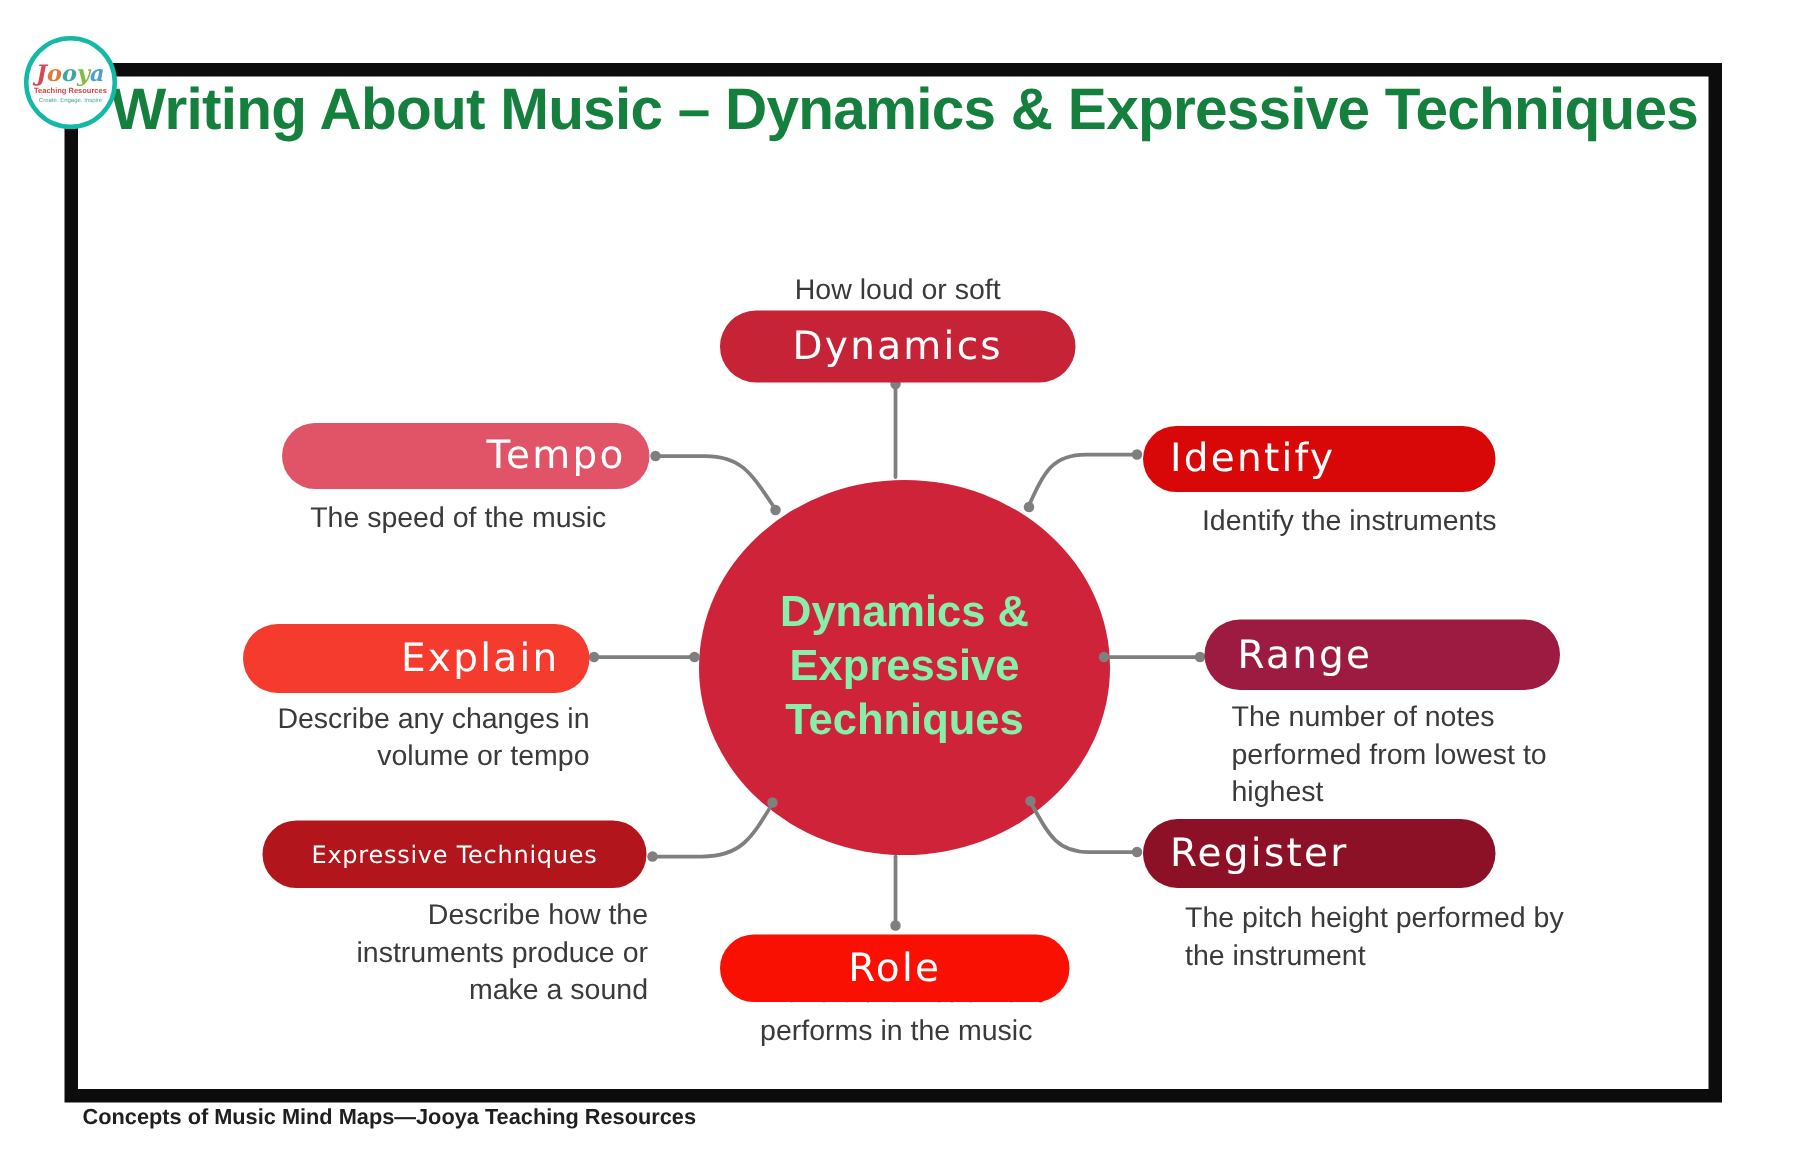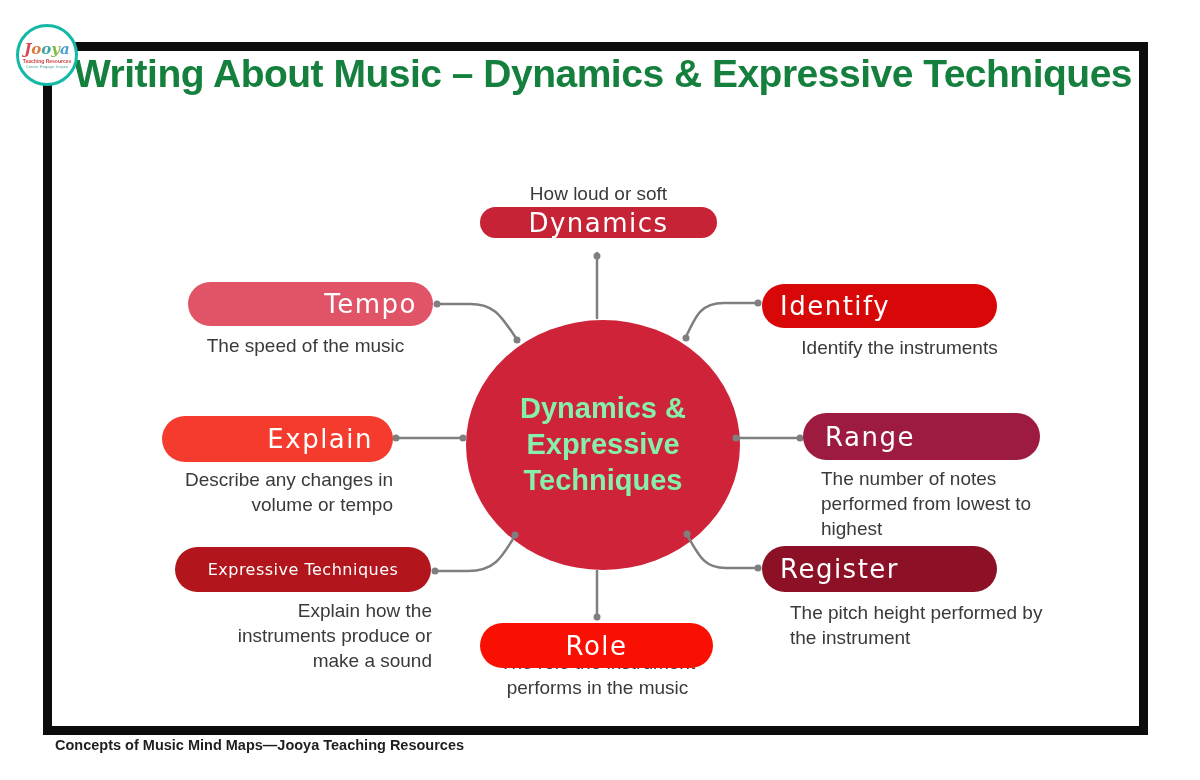--- a/index.html
+++ b/index.html
@@ -37,21 +37,21 @@
   .connectors{position:absolute;left:0;top:0;width:1200px;height:780px;z-index:2;pointer-events:none;}
   .connectors path{fill:none;stroke:#7f7f7f;stroke-width:2.5;stroke-linecap:round;}
   .connectors circle{fill:#7f7f7f;}
   
   .pill{
     position:absolute;z-index:3;border-radius:24px;color:#ffffff;
     display:flex;align-items:center;box-sizing:border-box;
     font-family:"DejaVu Sans", sans-serif;font-size:26px;letter-spacing:1.5px;
     white-space:nowrap;
   }
-  .pill-dynamics  {left:480px;top:207px;width:237px;height:31px;justify-content:center;}
+  .pill-dynamics  {left:480px;top:207px;width:237px;height:48px;justify-content:center;}
   .pill-tempo     {left:188px;top:282px;width:245px;height:44px;justify-content:flex-end;padding-right:16px;}
   .pill-identify  {left:762px;top:284px;width:235px;height:44px;justify-content:flex-start;padding-left:18px;}
   .pill-changes   {left:162px;top:416px;width:231px;height:46px;justify-content:flex-end;padding-right:20px;}
   .pill-range     {left:803px;top:413px;width:237px;height:47px;justify-content:flex-start;padding-left:22px;}
   .pill-expressive{left:175px;top:547px;width:256px;height:45px;justify-content:center;font-size:16px;letter-spacing:0.5px;}
   .pill-register  {left:762px;top:546px;width:235px;height:46px;justify-content:flex-start;padding-left:18px;}
   .pill-role      {left:480px;top:623px;width:233px;height:45px;justify-content:center;}
   
   .note{
     position:absolute;z-index:2;color:#3a3a3a;font-size:19px;line-height:1.32;white-space:pre-line;
@@ -132,21 +132,21 @@
 <div class="pill pill-changes" style="background-color: rgb(245, 59, 46);">Explain</div>
 <div class="note note-changes">Describe any changes in
 volume or tempo</div>
 
 <div class="pill pill-range" style="background-color: rgb(157, 26, 65);">Range</div>
 <div class="note note-range">The number of notes
 performed from lowest to
 highest</div>
 
 <div class="pill pill-expressive" style="background-color: rgb(178, 21, 27);">Expressive Techniques</div>
-<div class="note note-expressive">Explain how the
+<div class="note note-expressive">Describe how the
 instruments produce or
 make a sound</div>
 
 <div class="pill pill-register" style="background-color: rgb(140, 17, 38);">Register</div>
 <div class="note note-register">The pitch height performed by
 the instrument</div>
 
 <div class="pill pill-role" style="background-color: rgb(250, 16, 2);">Role</div>
 <div class="note note-role">The role the instrument
 performs in the music</div>

